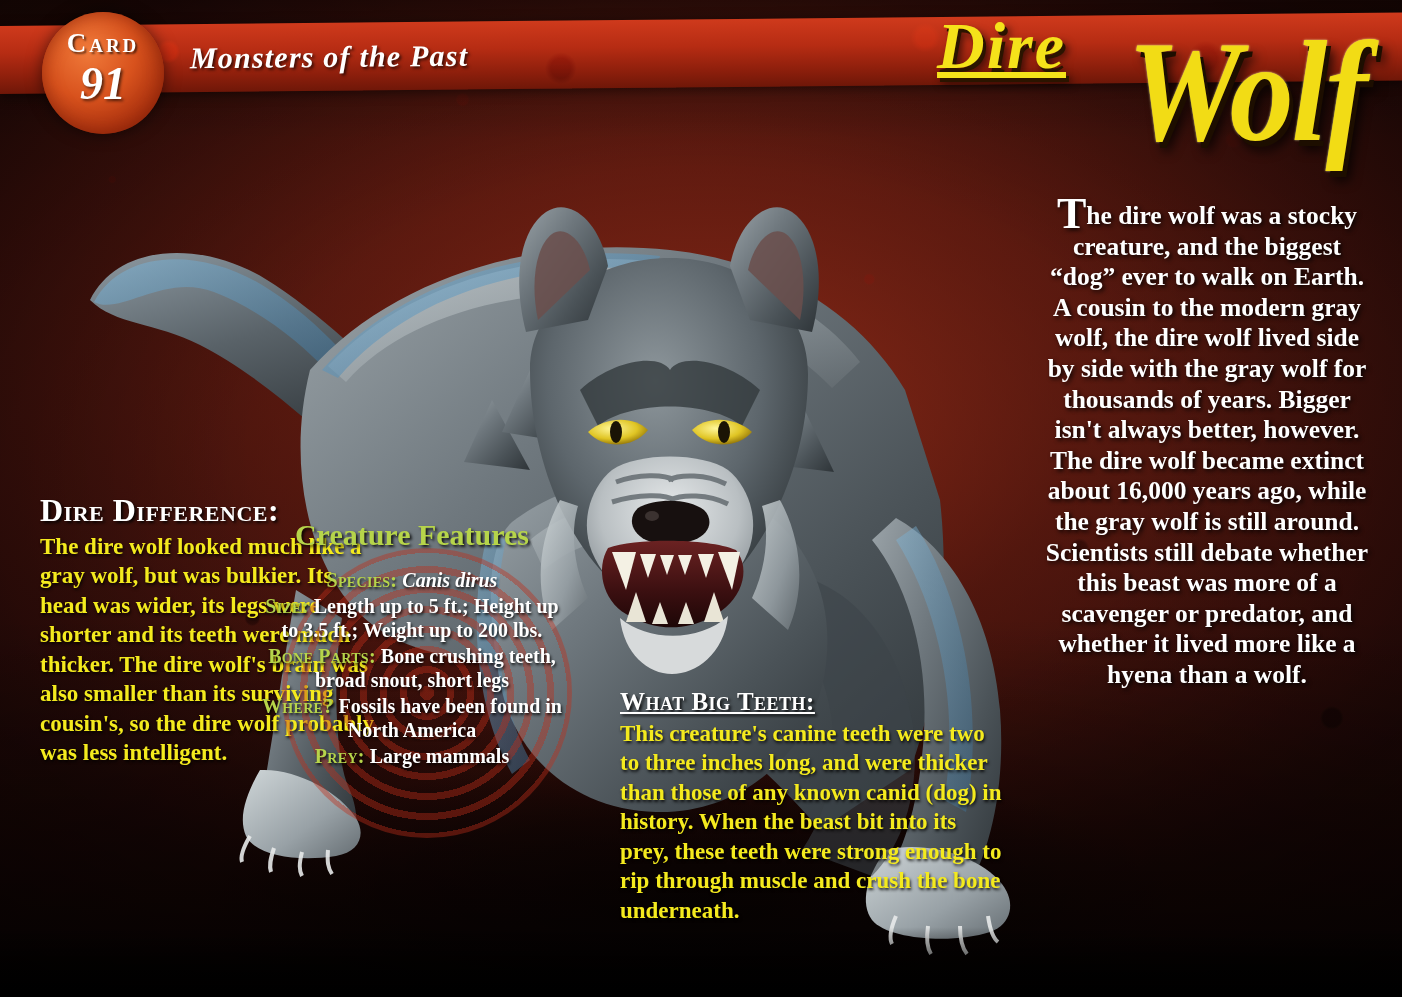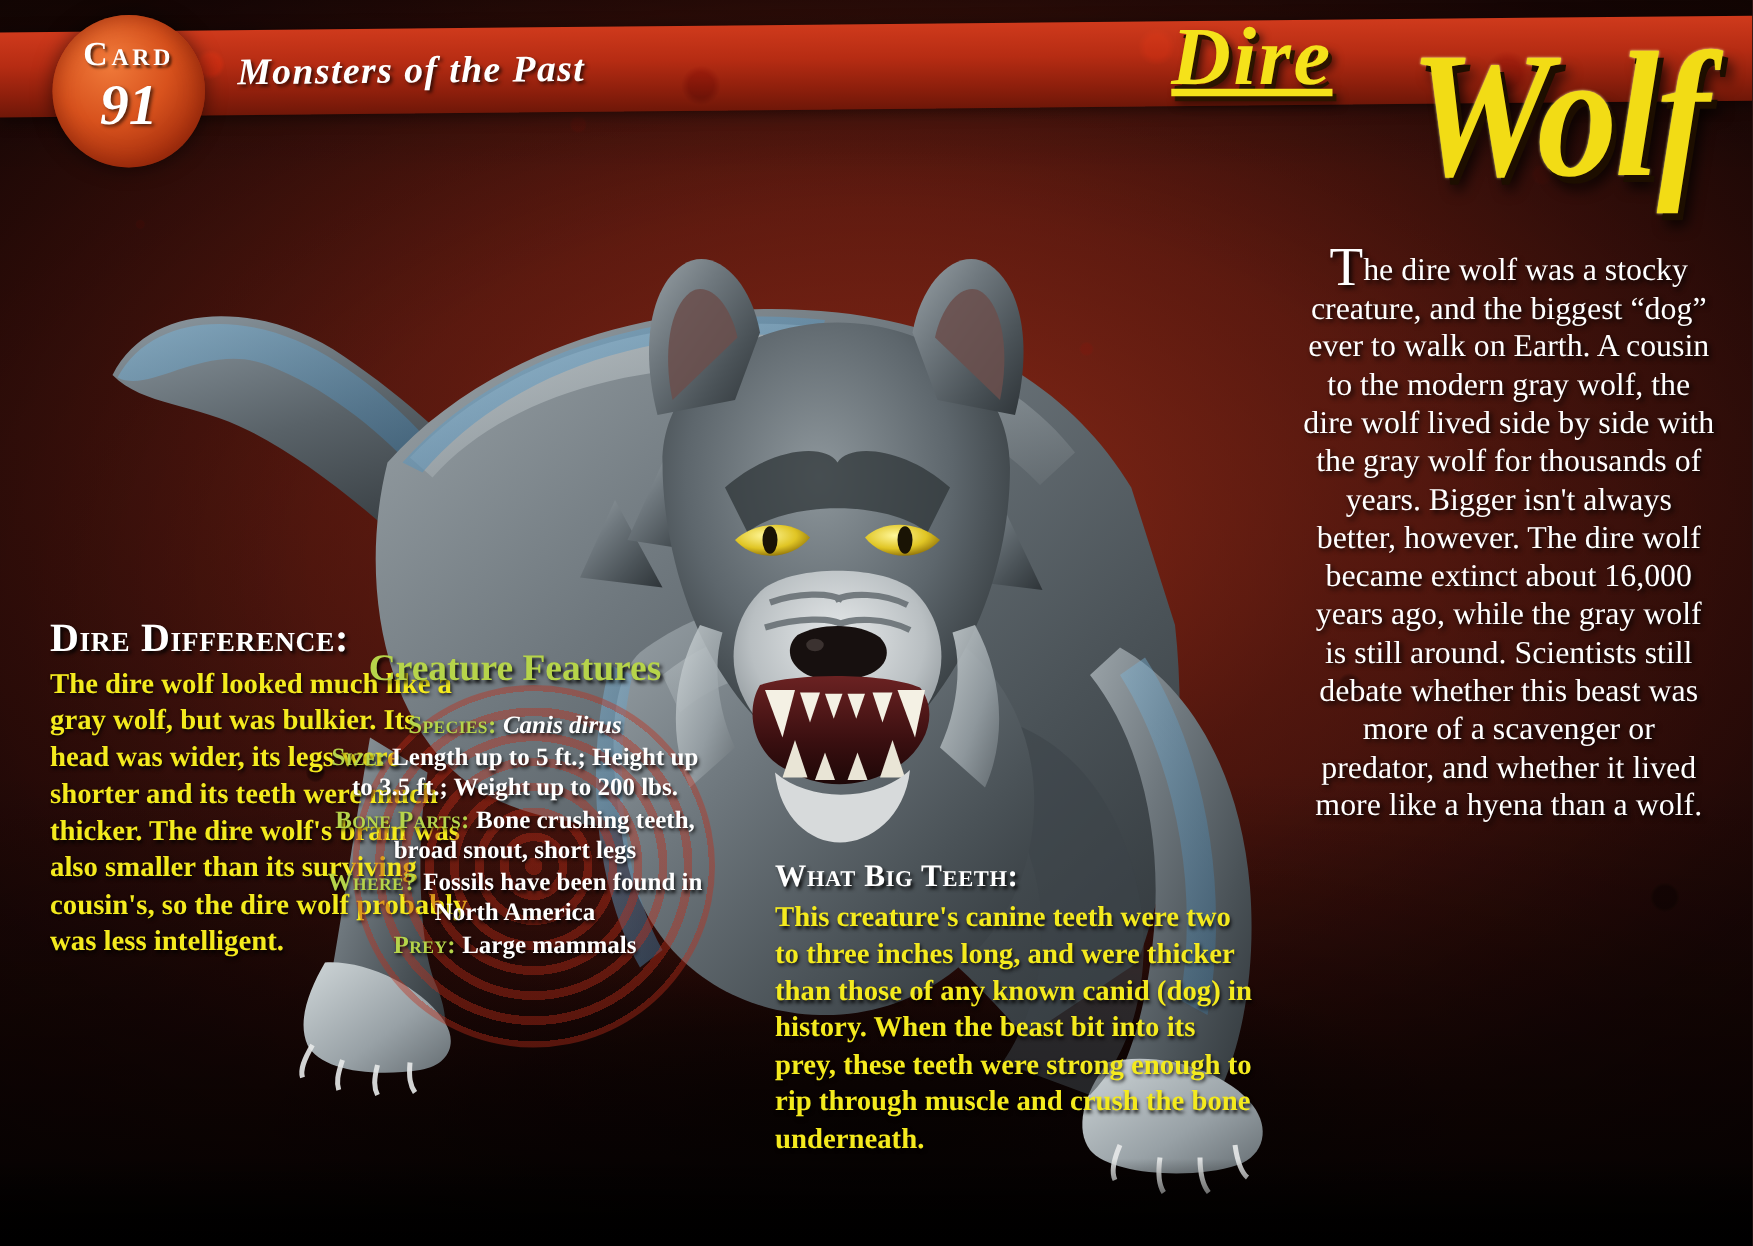--- a/index.html
+++ b/index.html
@@ -189,21 +189,21 @@
     font-weight: bold;
     color: #f4ea1e;
     text-shadow: 1px 2px 3px rgba(0,0,0,.85);
   }
 
   #dire-difference { left: 40px; top: 492px; width: 345px; }
   #dire-difference h3 { font-size: 32px; }
   #dire-difference p { font-size: 23px; line-height: 1.28; }
 
   #what-big-teeth { left: 620px; top: 688px; width: 385px; }
-  #what-big-teeth h3 { font-size: 25px; }
+  #what-big-teeth h3 { font-size: 25px; text-decoration: underline; }
   #what-big-teeth p { font-size: 23px; line-height: 1.28; }
 
   
   #creature-features {
     position: absolute;
     left: 262px;
     top: 518px;
     width: 300px;
     text-align: center;
   }
@@ -249,21 +249,21 @@
   .cf-val-italic { font-style: italic; margin-top: 12px; }
 
   
   #description {
     position: absolute;
     right: 30px;
     top: 196px;
     width: 330px;
     text-align: center;
     font-family: "Liberation Serif", serif;
-    font-weight: normal;
+    font-weight: bold;
     font-size: 25.5px;
     line-height: 1.20;
     color: #ffffff;
     text-shadow: 2px 2px 4px rgba(0,0,0,.9);
   }
   #description .dropcap {
     font-size: 44px;
     line-height: .8;
     vertical-align: -4px;
   }

